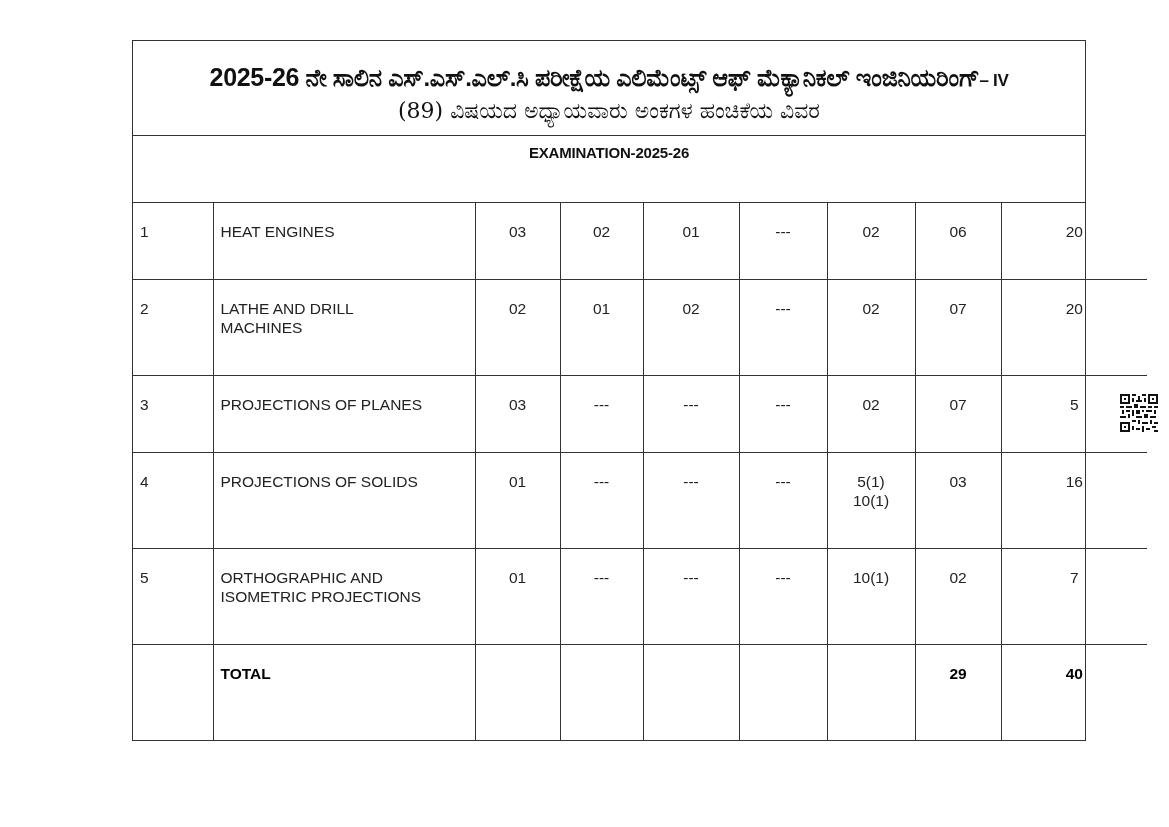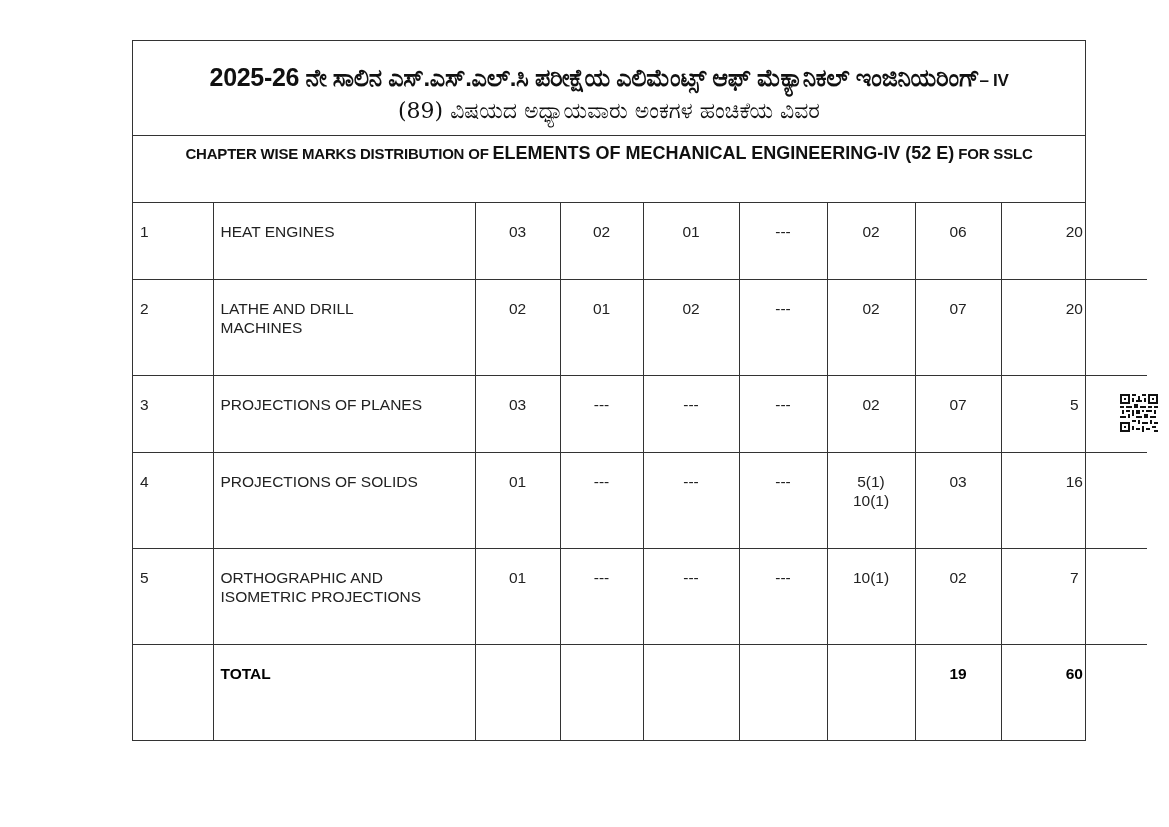--- a/index.html
+++ b/index.html
@@ -118,25 +118,21 @@
 
   <div class="title-block">
     <div class="title-line1">
       <span class="year">2025-26</span>
       <span>ನೇ ಸಾಲಿನ ಎಸ್.ಎಸ್.ಎಲ್.ಸಿ ಪರೀಕ್ಷೆಯ ಎಲಿಮೆಂಟ್ಸ್ ಆಫ್ ಮೆಕ್ಯಾನಿಕಲ್ ಇಂಜಿನಿಯರಿಂಗ್</span><span class="tail">– IV</span>
     </div>
     <div class="title-line2">(89) ವಿಷಯದ ಅಧ್ಯಾಯವಾರು ಅಂಕಗಳ ಹಂಚಿಕೆಯ ವಿವರ</div>
   </div>
 
   <div class="subtitle-block">
-    <div class="subtitle-line">
-      <span>CHAPTER WISE MARKS DISTRIBUTION OF</span>
-      <span class="emph">ELEMENTS OF MECHANICAL ENGINEERING-IV (52 E)</span>
-      <span>FOR SSLC</span>
-    </div>
+    <div class="subtitle-line">EXAMINATION-2025-26</div>
   </div>
 
   <table class="marks">
     <colgroup>
       <col style="width:80px">
       <col style="width:262px">
       <col style="width:85px">
       <col style="width:83px">
       <col style="width:96px">
       <col style="width:88px">
@@ -210,22 +206,22 @@
     </tr>
 
     <tr class="total-row">
       <td class="c-sl data-cell"></td>
       <td class="c-name data-cell bold">TOTAL</td>
       <td class="c-num data-cell"></td>
       <td class="c-num data-cell"></td>
       <td class="c-num data-cell"></td>
       <td class="c-num data-cell"></td>
       <td class="c-num data-cell"></td>
-      <td class="c-num data-cell bold">19</td>
-      <td class="c-num data-cell bold">60</td>
+      <td class="c-num data-cell bold">29</td>
+      <td class="c-num data-cell bold">40</td>
     </tr>
   </tbody>
     </table>
 </div>
 
 <div class="qr">
   <svg width="38" height="38" viewBox="0 0 19 19" xmlns="http://www.w3.org/2000/svg" shape-rendering="crispEdges">
     <rect x="0" y="0" width="19" height="19" fill="#ffffff"></rect>
 
     <rect x="0" y="0" width="5" height="5" fill="#111"></rect>

